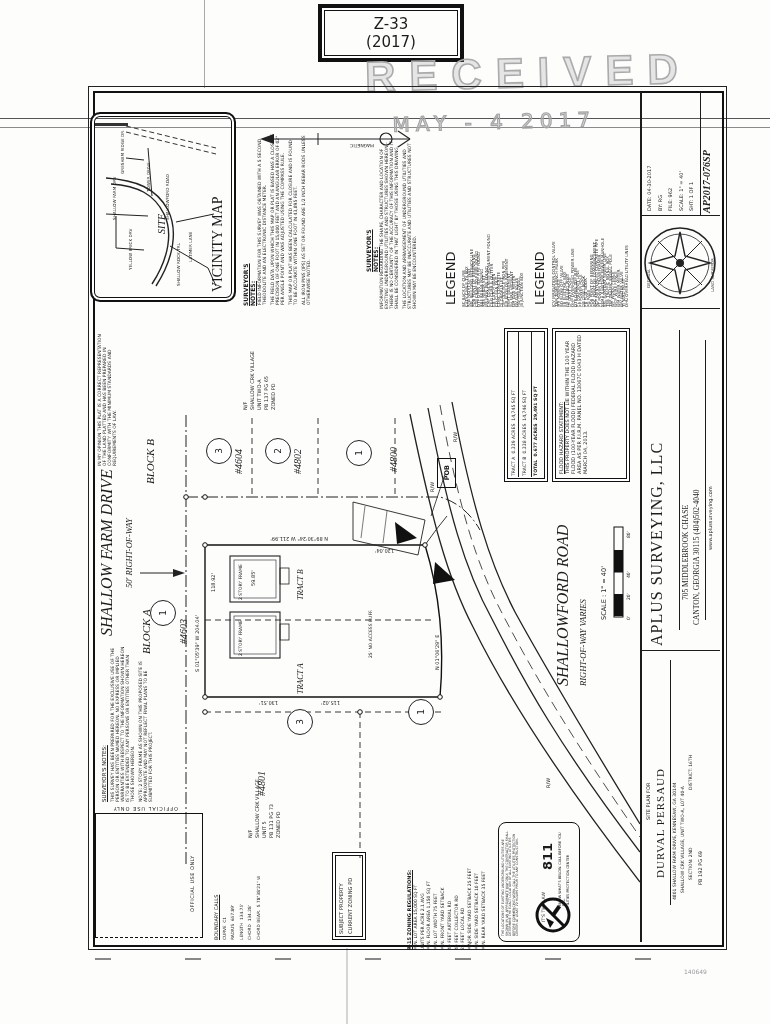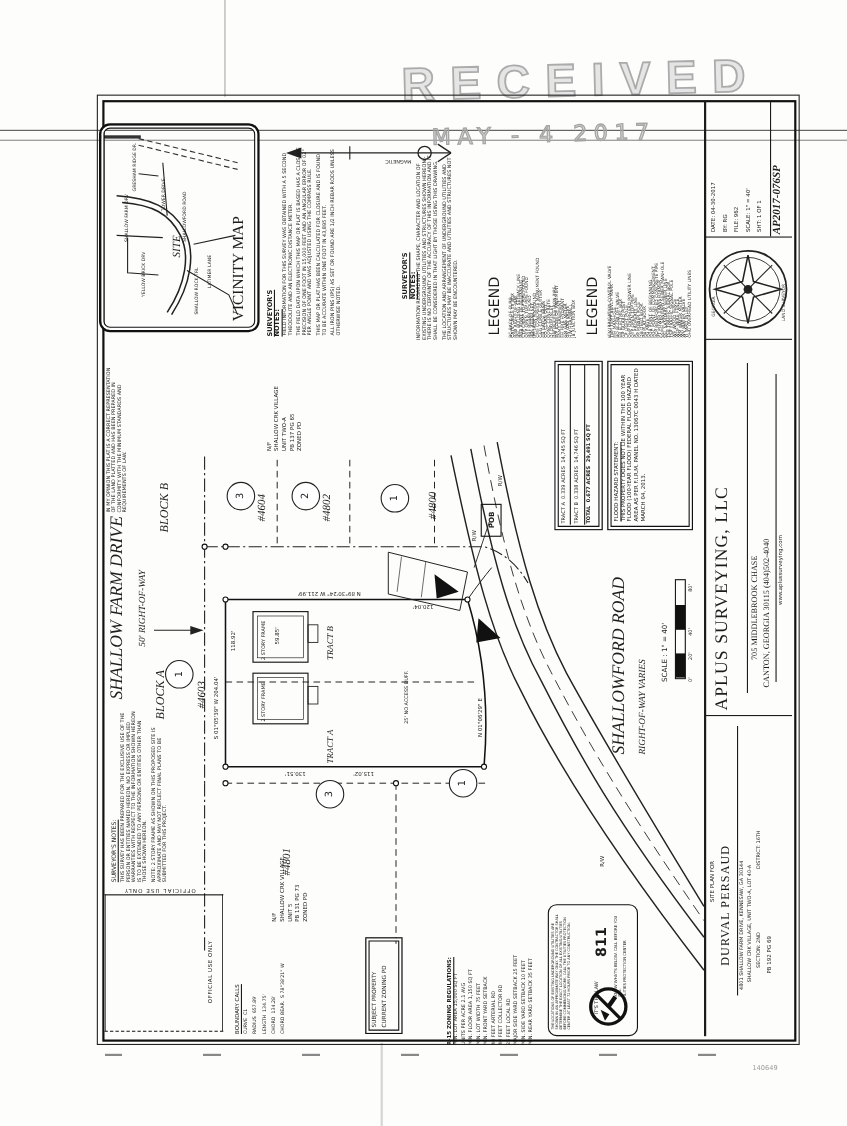--- a/index.html
+++ b/index.html
@@ -27,20 +27,24 @@
 <div id="page">
 
 <div class="abs" style="left:0;top:118;left:0px;top:118px;width:770px;height:1px;background:#555;"></div>
 <div class="abs" style="left:0px;top:127px;width:770px;height:1px;background:#8a8a8a;"></div>
 <div class="abs" style="left:90px;top:123px;width:38px;height:3px;background:#333;"></div>
 <div class="abs" style="left:204px;top:0px;width:1px;height:88px;background:#aaa;"></div>
 <div class="abs" style="left:346px;top:948px;width:2px;height:76px;background:#d5d5d5;"></div>
 <div class="abs" style="left:95px;top:958px;width:620px;height:2px;background:repeating-linear-gradient(90deg,#888 0 16px,transparent 16px 90px);"></div>
 <div class="abs gray" style="left:684px;top:968px;font-size:6px;">140649</div>
 
+<div class="abs" style="left:318px;top:4px;width:138px;height:50px;border:4px solid #111;box-shadow:inset 0 0 0 2px #fff,inset 0 0 0 3px #111;display:flex;flex-direction:column;align-items:center;justify-content:center;font-size:15px;line-height:18px;">
+  <div>Z-33</div>
+  <div>(2017)</div>
+</div>
 
 <div class="abs" style="left:366px;top:50px;width:256px;height:118px;transform:rotate(-1.5deg);text-align:center;">
   <div style="font-size:42px;font-weight:bold;letter-spacing:14px;color:rgba(160,160,160,0.25);-webkit-text-stroke:1.6px #ababab;font-family:'Liberation Sans',sans-serif;">RECEIVED</div>
   <div style="font-size:20px;color:rgba(150,150,150,0.28);-webkit-text-stroke:1.2px #a5a5a5;letter-spacing:6px;margin-top:12px;">MAY - 4 2017</div>
 </div>
 
 <div class="abs" style="left:88px;top:86px;width:637px;height:862px;border:1px solid #222;"></div>
 <div class="abs" style="left:93px;top:91px;width:627px;height:852px;border:2px solid #111;border-bottom:2px solid #111;"></div>
 
 <div class="abs hair" style="left:640px;top:92px;width:2px;height:850px;"></div>

